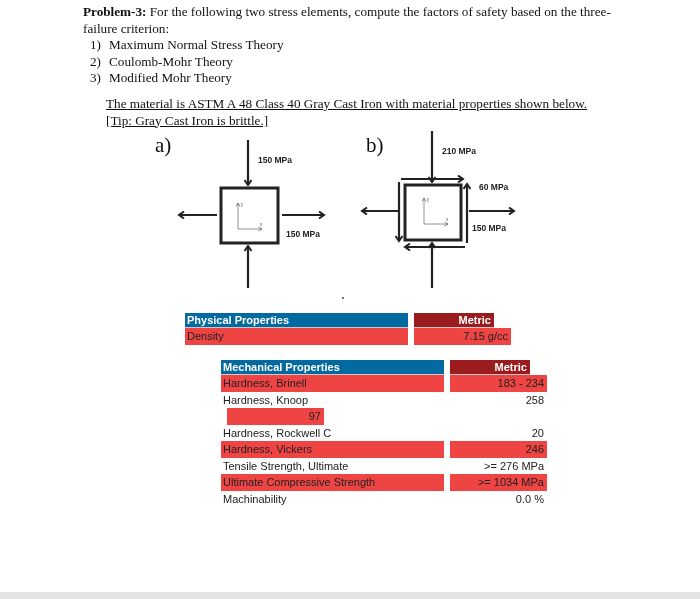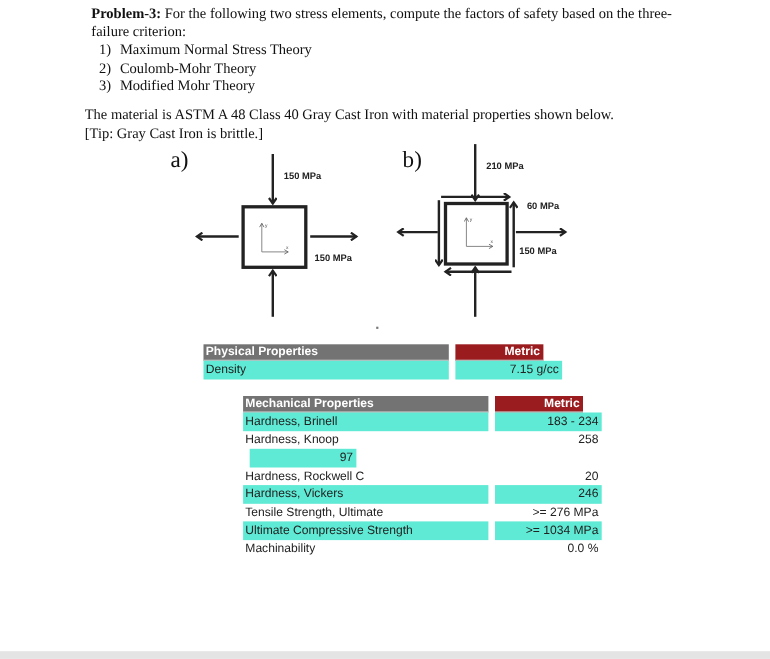--- a/index.html
+++ b/index.html
@@ -5,35 +5,35 @@
     html, body { margin: 0; padding: 0; }
     body {
       width: 700px; height: 599px; background: #ffffff; position: relative; overflow: hidden;
       font-family: "Liberation Serif", serif; color: #111;
     }
     .problem { position: absolute; left: 83px; top: 4px; width: 530px; font-size: 13.2px; line-height: 16.6px; }
     .problem b { font-weight: bold; }
     .list { margin: 0; padding: 0; list-style: none; }
     .list li { padding-left: 7px; }
     .list .num { display: inline-block; width: 19px; }
-    .material { position: absolute; left: 77px; top: 96px; width: 530px; font-size: 13.2px; line-height: 16.6px; }
+    .material { position: absolute; left: 106px; top: 96px; width: 530px; font-size: 13.2px; line-height: 16.6px; text-decoration: underline; }
 
     .diagram-label { position: absolute; font-family: "Liberation Serif", serif; font-size: 21px; }
     .stress-label { position: absolute; font-family: "Liberation Sans", sans-serif; font-weight: bold; font-size: 8.5px; color: #222; }
 
     svg.diag { position: absolute; left: 0; top: 0; }
 
     .tbl { position: absolute; left: 185px; font-family: "Liberation Sans", sans-serif; font-size: 11px; color: #222; }
     .hdr-row { display: flex; height: 15px; }
-    .hdr-left { width: 223px; background: #737373; color: #fff; font-weight: bold; padding-left: 2px; line-height: 15px; box-sizing: border-box; border-bottom: 1px solid #c9c9c9; }
+    .hdr-left { width: 223px; background: #0369a1; color: #fff; font-weight: bold; padding-left: 2px; line-height: 15px; box-sizing: border-box; border-bottom: 1px solid #c9c9c9; }
     .hdr-right { margin-left: 6px; width: 80px; background: #9b1c1f; color: #fff; font-weight: bold; text-align: right; padding-right: 3px; line-height: 15px; box-sizing: border-box; border-bottom: 1px solid #c9c9c9; }
     .row { display: flex; height: 16.5px; }
     .cell-l { width: 223px; padding-left: 2px; line-height: 16.5px; box-sizing: border-box; }
     .cell-r { margin-left: 6px; width: 97px; text-align: right; padding-right: 3px; line-height: 16.5px; box-sizing: border-box; }
-    .row.shade .cell-l, .row.shade .cell-r { background: #5eead4; }
+    .row.shade .cell-l, .row.shade .cell-r { background: #ef4444; }
 
     .bottom-bar { position: absolute; left: 0; top: 592px; width: 700px; height: 7px; background: #e4e4e4; }
     .dot { position: absolute; left: 342px; top: 297px; width: 2px; height: 2px; background: #777; }
   </style>
 </head>
 <body>
 
 <div class="problem">
   <div><b>Problem-3:</b><span> For the following two stress elements, compute the factors of safety based on the three-failure criterion:</span></div>
   <ul class="list">

